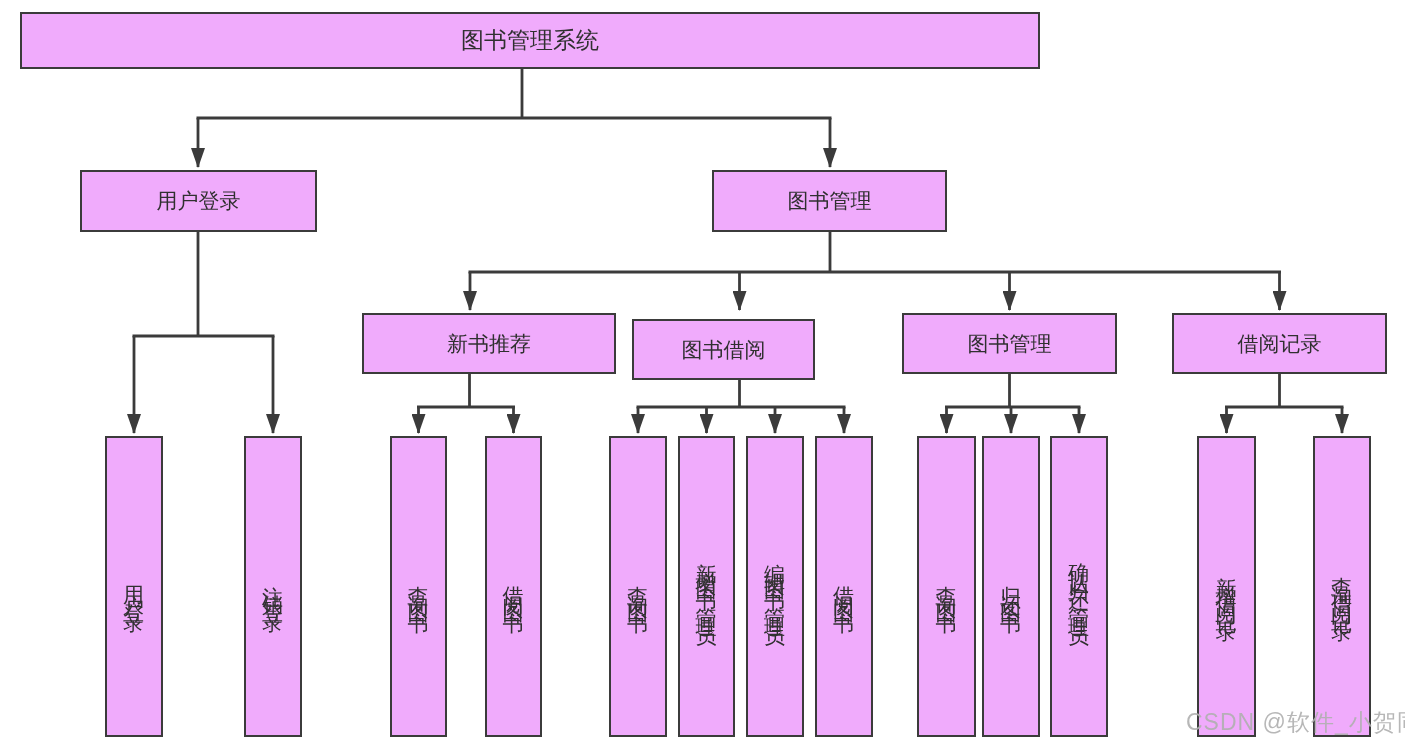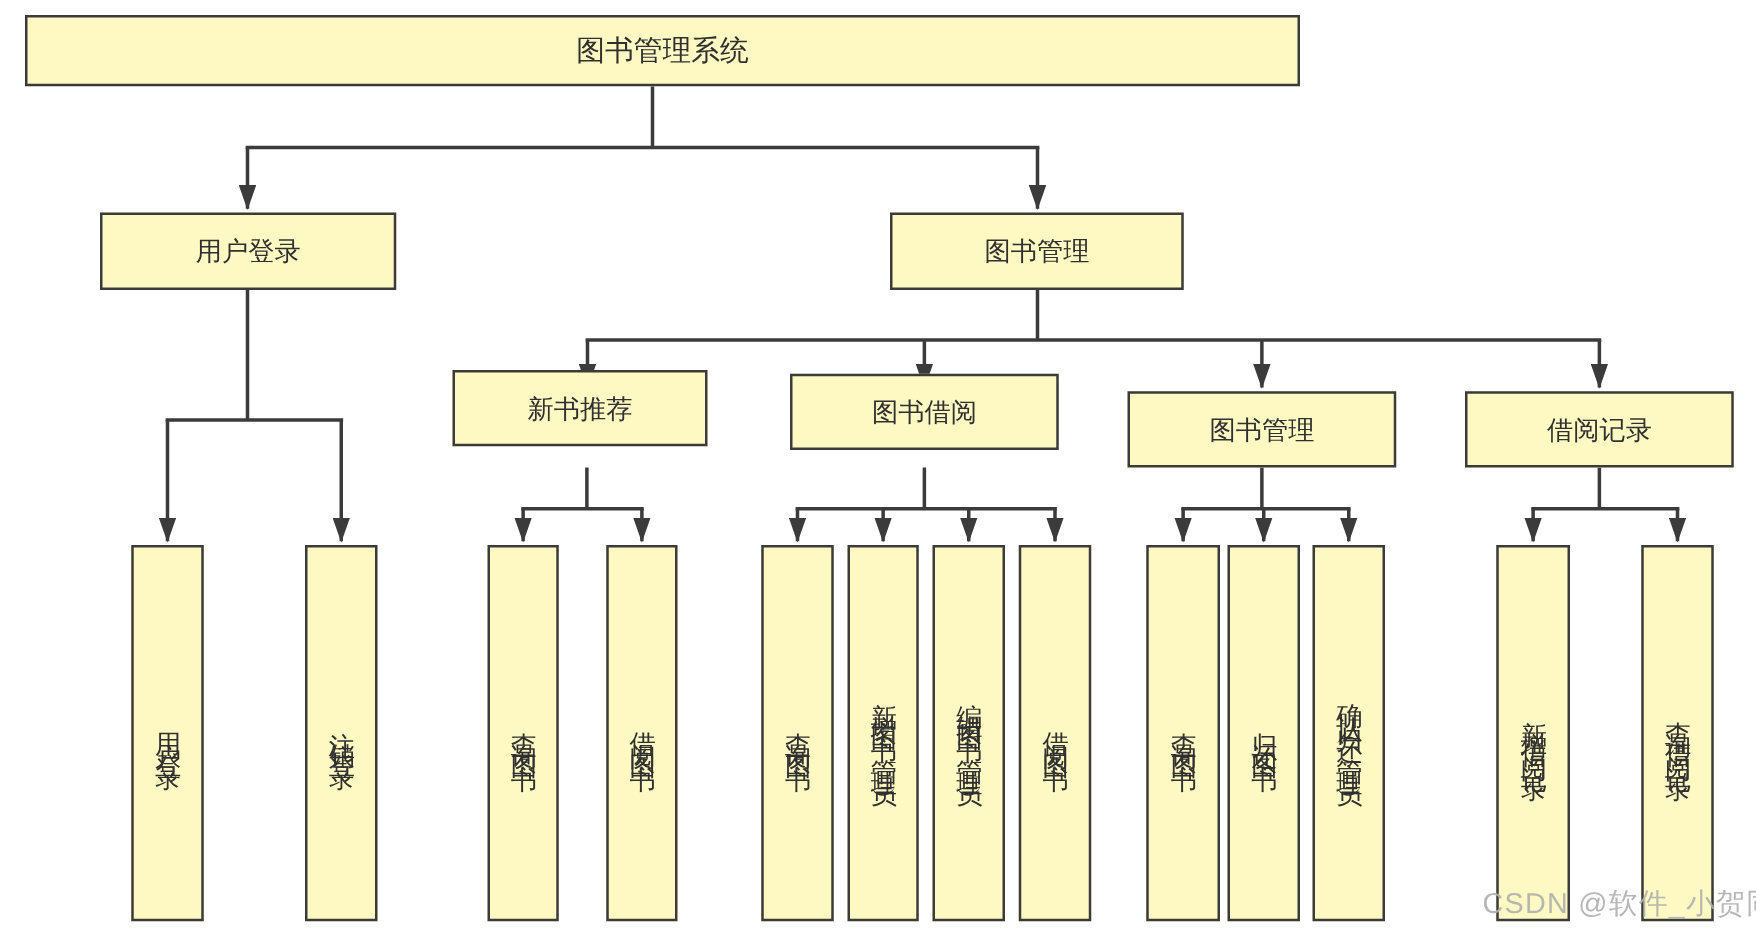--- a/index.html
+++ b/index.html
@@ -18,21 +18,21 @@
   .connectors {
     position: absolute;
     inset: 0;
     width: 1405px;
     height: 747px;
     z-index: 1;
   }
   .node {
     position: absolute;
     box-sizing: border-box;
-    background: #fef9c3;
+    background: #f0abfc;
     border: 2.5px solid #3b3b3b;
     display: flex;
     align-items: center;
     justify-content: center;
     z-index: 2;
     color: #303030;
   }
   .node .label {
     white-space: nowrap;
   }
@@ -121,24 +121,24 @@
     <span class="label">图书管理系统</span>
   </div>
 
   <div class="node branch-box" style="left:80px; top:170px; width:237px; height:62px;">
     <span class="label">用户登录</span>
   </div>
   <div class="node branch-box" style="left:712px; top:170px; width:235px; height:62px;">
     <span class="label">图书管理</span>
   </div>
 
-  <div class="node branch-box" style="left:362px; top:296px; width:204px; height:61px;">
+  <div class="node branch-box" style="left:362px; top:313px; width:254px; height:61px;">
     <span class="label">新书推荐</span>
   </div>
-  <div class="node branch-box" style="left:632px; top:299px; width:215px; height:61px;">
+  <div class="node branch-box" style="left:632px; top:319px; width:183px; height:61px;">
     <span class="label">图书借阅</span>
   </div>
   <div class="node branch-box" style="left:902px; top:313px; width:215px; height:61px;">
     <span class="label">图书管理</span>
   </div>
   <div class="node branch-box" style="left:1172px; top:313px; width:215px; height:61px;">
     <span class="label">借阅记录</span>
   </div>
 
   <div class="node leaf" style="left:105px; width:58px;">

